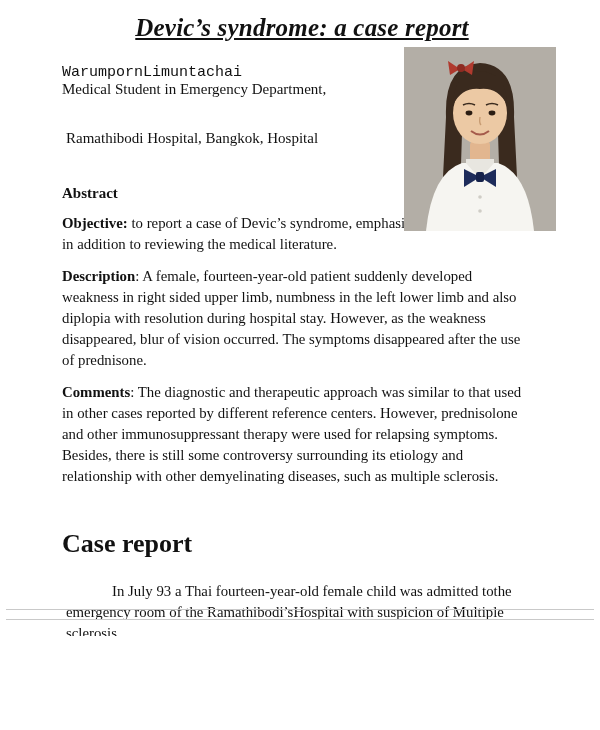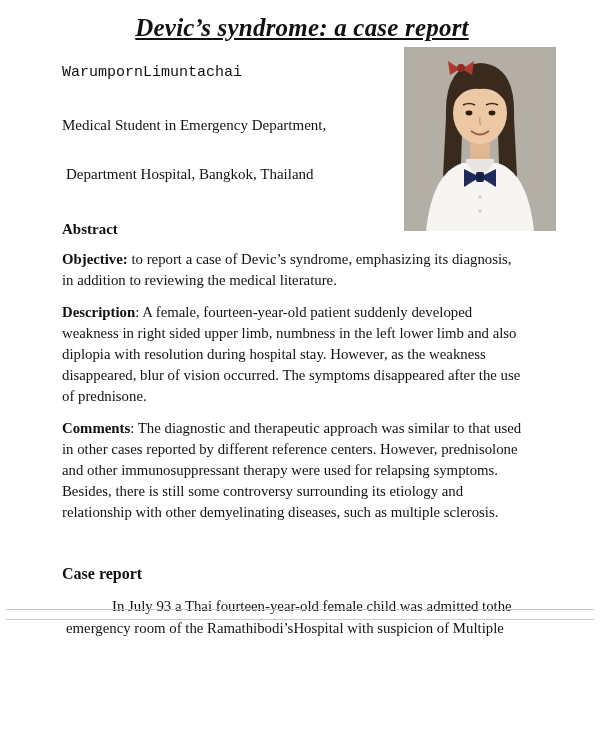--- a/index.html
+++ b/index.html
@@ -22,36 +22,36 @@
     font-size: 25px;
     font-weight: bold;
     font-style: italic;
     text-align: center;
     text-decoration: underline;
     margin: 2px 0 0 0;
     letter-spacing: 0.2px;
   }
   .author-block { width: 330px; }
   .author-name { margin-top: 22px; font-size: 15px; font-family: Liberation Mono, monospace; }
-  .author-aff1 { margin-top: 36px; font-size: 15px; }
+  .author-aff1 { font-size: 15px; }
   .author-aff2 { margin-top: 32px; font-size: 15px; padding-left: 4px; }
   .abstract-heading {
     margin-top: 38px;
     font-size: 15px;
     font-weight: bold;
   }
   p.body-par {
     font-size: 14.8px;
     line-height: 1.42;
     margin: 11px 16px 0 0;
   }
   .bold-label { font-weight: bold; }
   .case-heading {
     margin-top: 42px;
-    font-size: 16px;
+    font-size: 26px;
     font-weight: bold;
   }
   p.case-par {
     font-size: 14.8px;
     line-height: 1.45;
     margin: 13px 0 0 4px;
     text-indent: 46px;
   }
   .photo-frame {
     position: absolute;
@@ -76,21 +76,21 @@
 </head>
 <body>
 
 <div class="page">
 
   <h1 class="doc-title">Devic’s syndrome: a case report</h1>
 
   <div class="author-block">
     <div class="author-name">WarumpornLimuntachai</div>
     <div class="author-aff1">Medical Student in Emergency Department,</div>
-    <div class="author-aff2">Department Hospital, Bangkok, Thailand</div>
+    <div class="author-aff2">Ramathibodi Hospital, Bangkok, Hospital</div>
   </div>
 
   <div class="photo-frame">
     <svg viewBox="0 0 152 184" xmlns="http://www.w3.org/2000/svg">
       <rect x="0" y="0" width="152" height="184" fill="#b7b3ab"></rect>
       <rect x="0" y="0" width="152" height="184" fill="#aba79f" opacity="0.35"></rect>
 
       <path d="M42 70 Q40 18 76 16 Q112 18 110 70 L114 150 L96 150 L94 86 L58 86 L56 150 L38 150 Z" fill="#3a2a1e"></path>
 
       <path d="M22 184 Q28 126 58 116 L94 116 Q124 126 130 184 Z" fill="#f6f5f1"></path>

